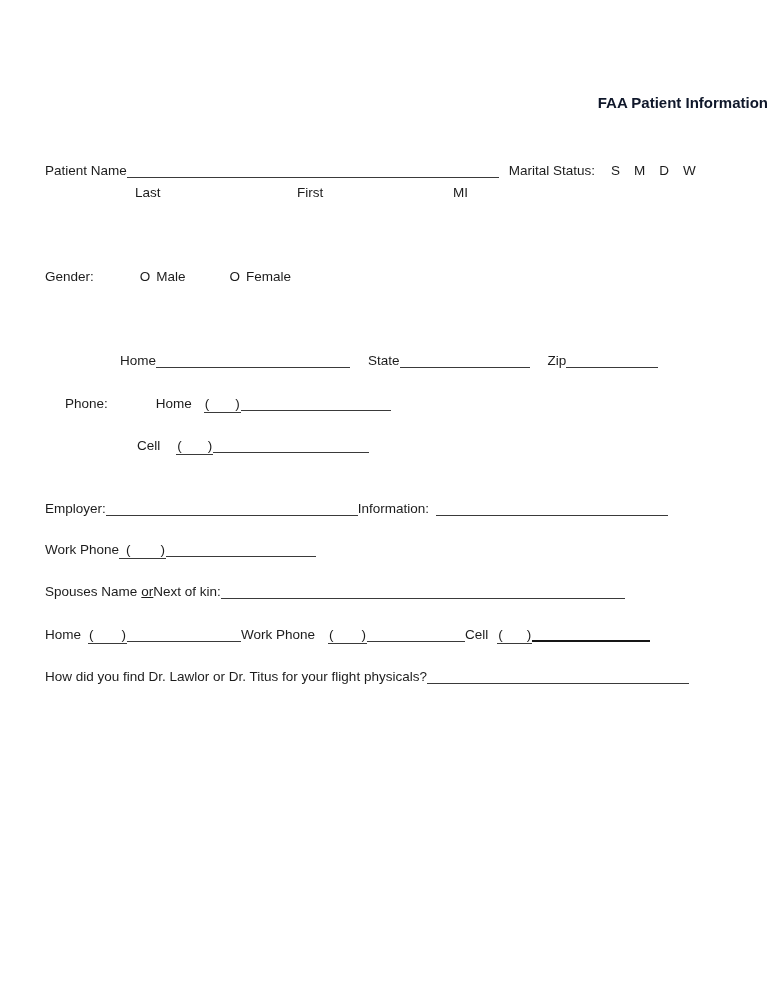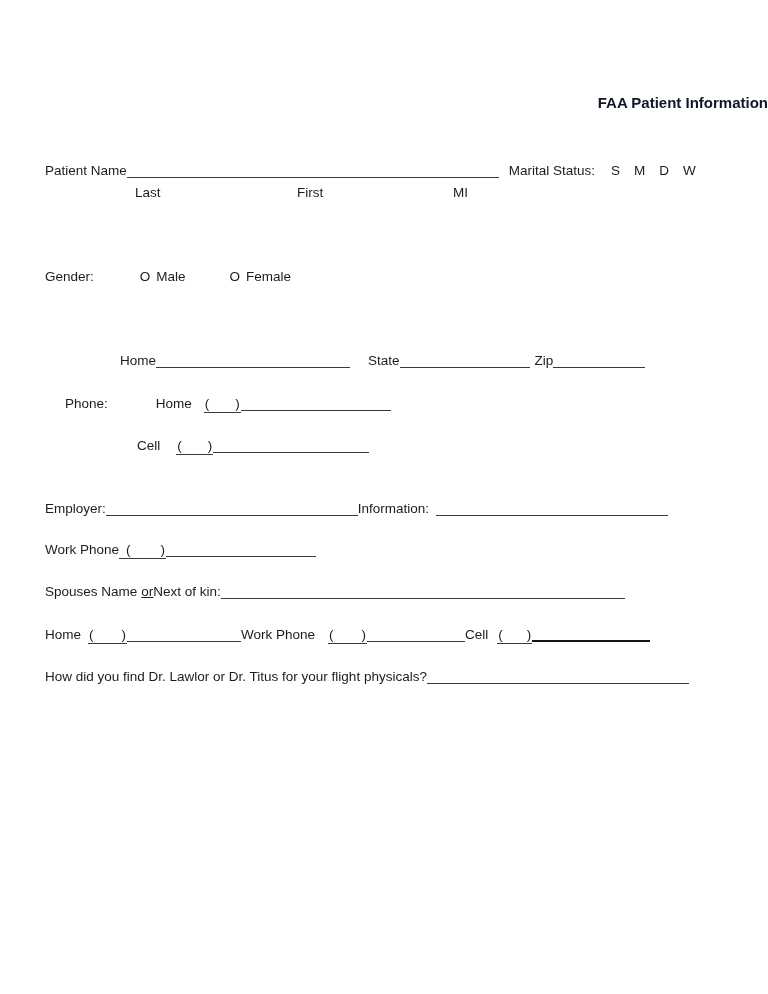--- a/index.html
+++ b/index.html
@@ -70,21 +70,21 @@
     <span class="lbl" style="margin-left:44px;">O</span>
     <span class="lbl" style="margin-left:6px;">Female</span>
   </div>
 
 
   <div class="row" style="top:352px;left:120px;">
     <span class="lbl">Home</span>
     <span class="blank" style="width:194px;"></span>
     <span class="lbl" style="margin-left:18px;">State</span>
     <span class="blank" style="width:130px;"></span>
-    <span class="lbl" style="margin-left:5px;">Zip</span>
+    <span class="lbl" style="margin-left:18px;">Zip</span>
     <span class="blank" style="width:92px;"></span>
   </div>
 
   <div class="row" style="top:395px;left:45px;margin-left:20px;">
     <span class="lbl">Phone:</span>
     <span class="lbl" style="margin-left:48px;">Home</span>
     <span class="pgroup" style="margin-left:12px;"><span>(</span><span class="gap" style="width:26px;"></span><span>)</span></span>
     <span class="blank" style="width:150px;"></span>
   </div>
 

